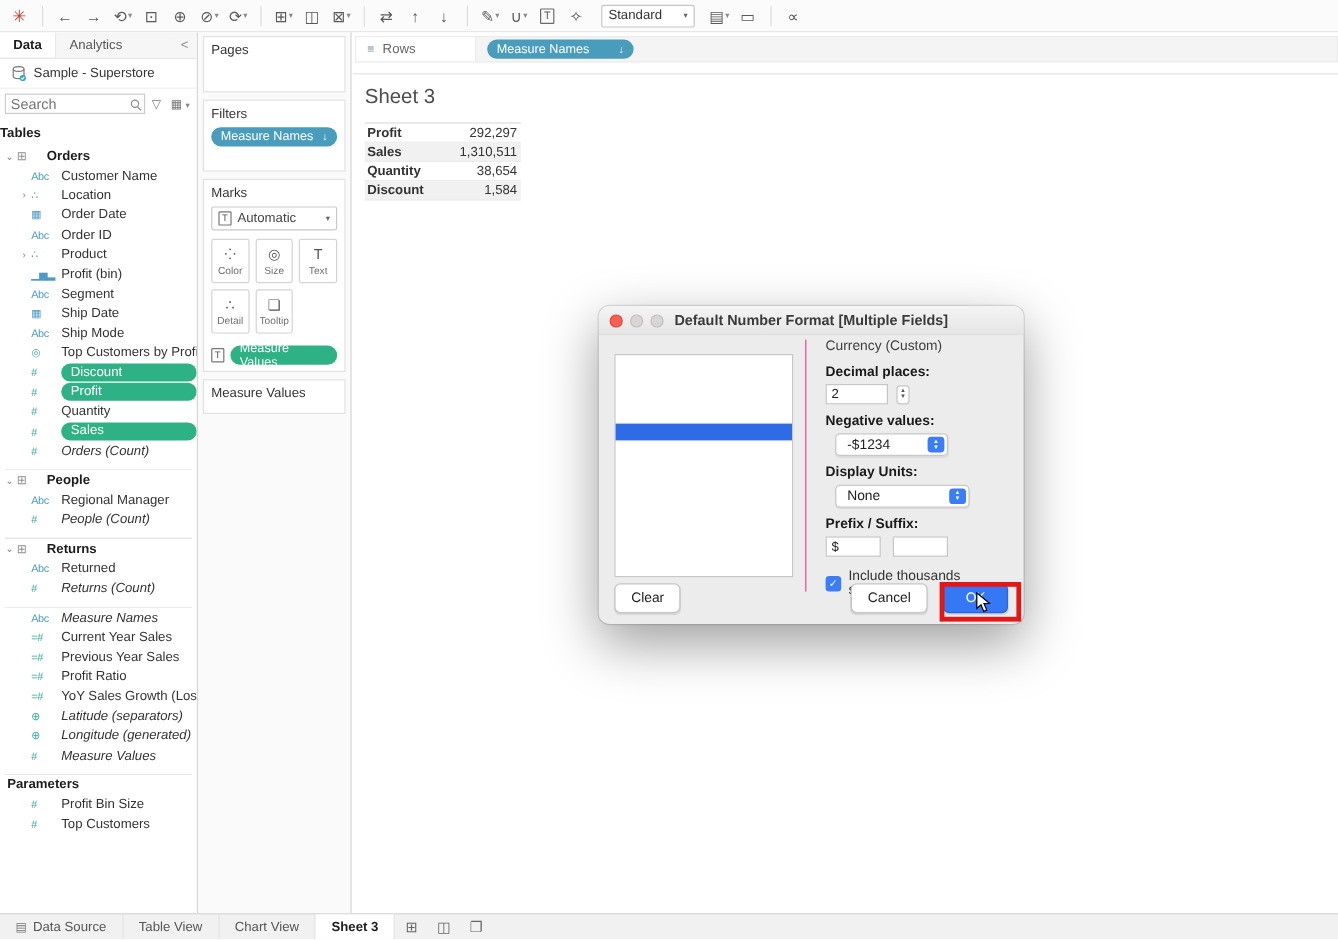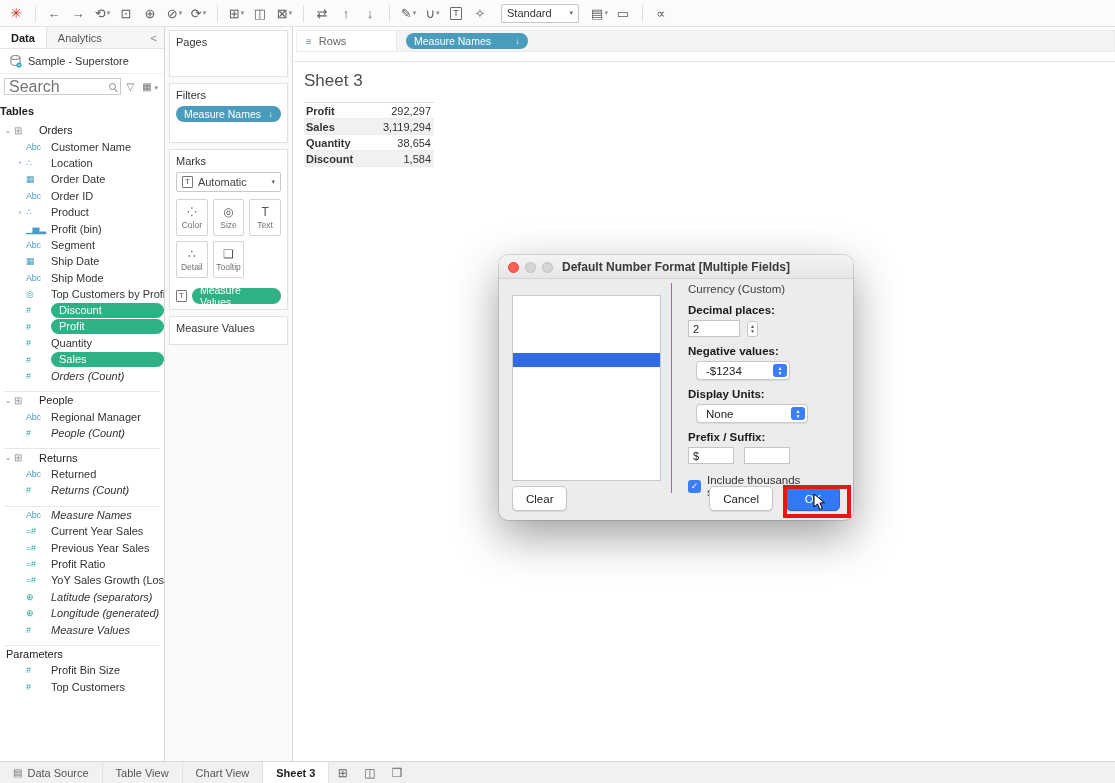--- a/index.html
+++ b/index.html
@@ -22,33 +22,33 @@
   .sidebar{position:absolute;top:27px;left:0;width:165px;bottom:22px;background:#fff;border-right:1px solid #d6d6d6;display:flex;flex-direction:column;overflow:hidden}
   .side-tabs{display:flex;height:22px;align-items:stretch;border-bottom:1px solid #e3e3e3;flex:none}
   .stab{display:flex;align-items:center;padding:0 11px;color:#555}
   .stab.data{font-weight:bold;color:#1c1c1c;border-right:1px solid #e3e3e3}
   .stab.analytics{background:#f6f6f6;flex:1}
   .collapse{display:flex;align-items:center;padding:0 7px;color:#8a8a8a;background:#f6f6f6}
   .ds-row{height:25px;display:flex;align-items:center;gap:6px;padding-left:10px;flex:none;border-bottom:1px solid #f0f0f0}
   .ds-row .dslabel{color:#333}
   .search-row{height:25px;display:flex;align-items:center;gap:4px;padding:0 4px;flex:none}
   .search-box{flex:1;height:17px;border:1px solid #cccccc;display:flex;align-items:center;padding:0 4px;background:#fff}
-  .search-box input{border:none;outline:none;width:70px;font-family:"Liberation Sans",sans-serif;font-size:16px;color:#444;background:transparent}
+  .search-box input{border:none;outline:none;width:70px;font-family:"Liberation Sans",sans-serif;font-size:12px;color:#444;background:transparent}
   .mag{width:7px;height:7px;border:1.3px solid #8b8b8b;border-radius:50%;position:relative;margin-left:auto;flex:none}
   .mag::after{content:"";position:absolute;width:4px;height:1.3px;background:#8b8b8b;transform:rotate(45deg);right:-3px;bottom:-2px}
   .srchico{color:#777;font-size:10px;padding:0 2px}
   .srchico .caret{font-size:7px;color:#888}
   .tables-label{font-weight:bold;color:#1c1c1c;padding:6px 0 3px 0;flex:none}
   .field-list{flex:1;overflow:hidden;padding-top:1px}
   .frow{display:flex;align-items:center;height:16.4px;padding-left:14px;white-space:nowrap}
   .fchev{width:12px;color:#8a8a8a;font-size:8px;text-align:center;flex:none}
   .ficon{width:25px;font-size:9px;color:#999;flex:none;letter-spacing:-.3px}
   .flabel{font-size:11px;color:#333}
   .frow.hdr{padding-left:2px;margin-top:1px}
-  .frow.hdr .flabel{font-weight:normal;color:#1c1c1c}
+  .frow.hdr .flabel{font-weight:bold;color:#1c1c1c}
   .frow.hdr .ficon{color:#8f8f8f;font-size:10px}
   .frow.ital .flabel{font-style:italic}
   .frow.ic-blue .ficon{color:#4b9bc4}
   .frow.ic-teal .ficon{color:#2fa99b}
   .frow.pillg .flabel{background:#2fb186;color:#fff;border-radius:9px;padding:1px 0 2px 8px;width:114px}
   .frow.sect{margin-top:8px;box-shadow:0 -5px 0 -4px #e6e6e6}
   .frow.noicon{padding-left:6px}
 
   
   .panel{position:absolute;top:27px;left:165px;width:128px;bottom:22px;background:#fafafa;border-right:1px solid #d6d6d6;padding:3px 4px}
@@ -488,21 +488,21 @@
     </div>
     <div class="sheet">
       <div class="sheet-title">Sheet 3</div>
       <div class="ttable">
           <div class="trow">
           <span class="tlabel">Profit</span>
           <span class="tvalue">292,297</span>
         </div>
           <div class="trow">
           <span class="tlabel">Sales</span>
-          <span class="tvalue">3,119,294</span>
+          <span class="tvalue">1,310,511</span>
         </div>
           <div class="trow">
           <span class="tlabel">Quantity</span>
           <span class="tvalue">38,654</span>
         </div>
           <div class="trow">
           <span class="tlabel">Discount</span>
           <span class="tvalue">1,584</span>
         </div>
         </div>

